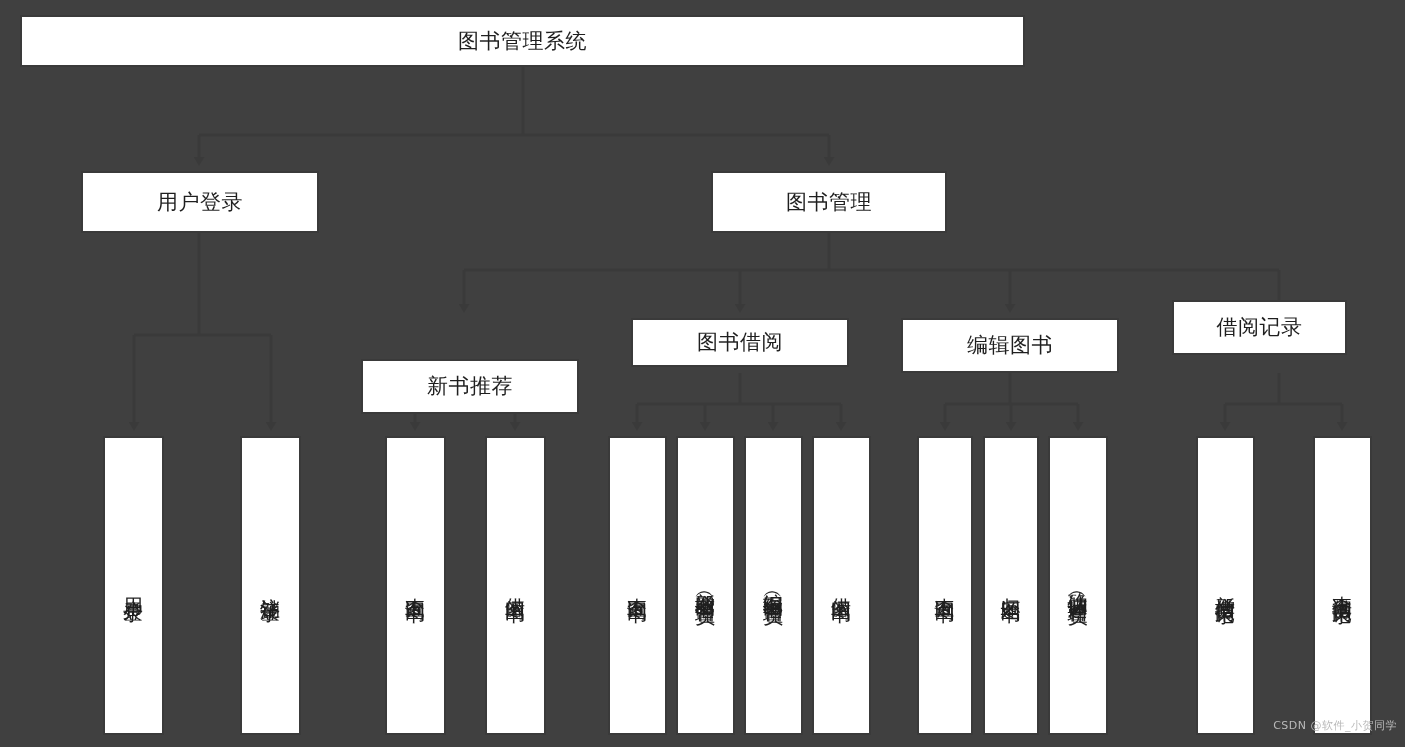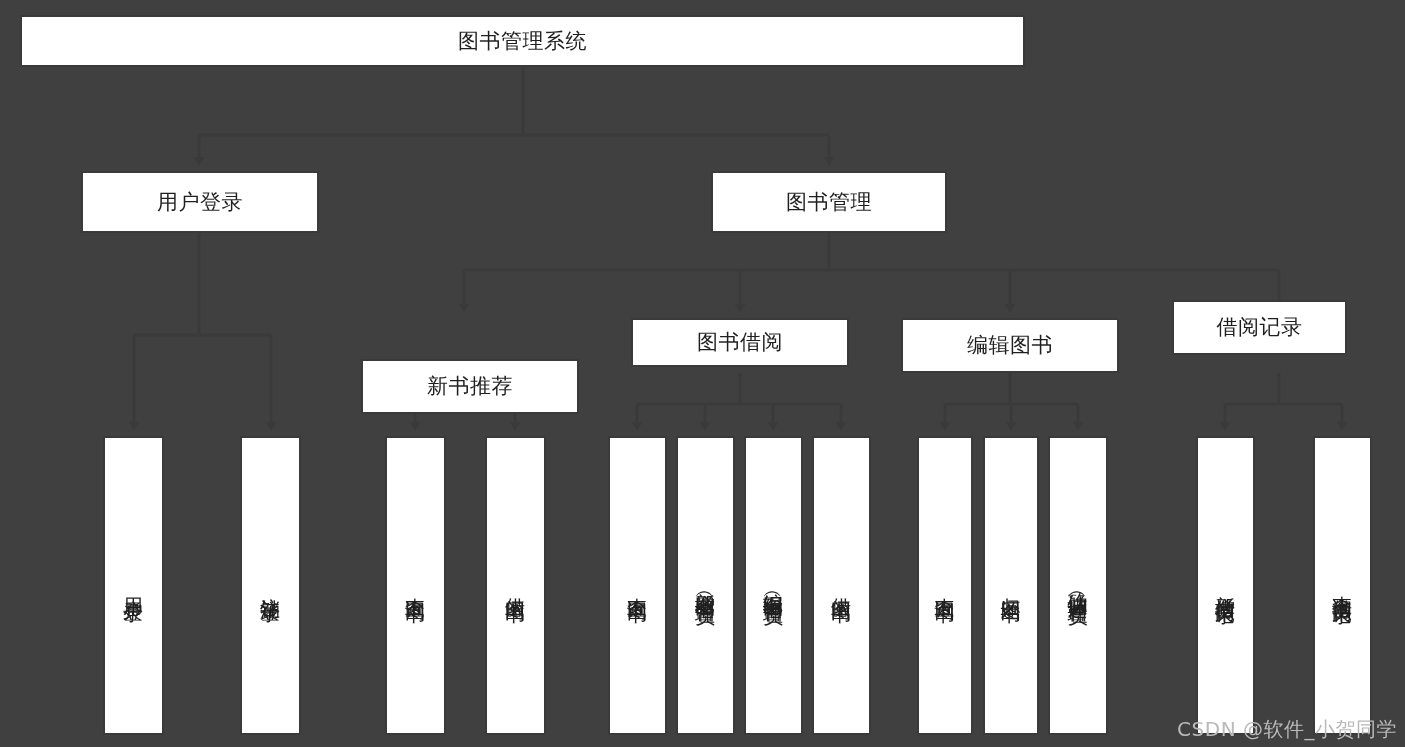--- a/index.html
+++ b/index.html
@@ -49,23 +49,23 @@
     text-orientation: upright;
     font-size: 20px;
     letter-spacing: 2px;
     line-height: 1;
     white-space: normal;
     max-height: 270px;
   }
   #watermark {
     position: absolute;
     right: 8px;
-    bottom: 4px;
+    bottom: 14px;
     color: #b9b9b9;
-    font-size: 20px;
+    font-size: 11px;
     letter-spacing: 0.5px;
     white-space: nowrap;
     pointer-events: none;
   }
 </style>
 </head>
 <body>
 
 <div id="canvas">
 

